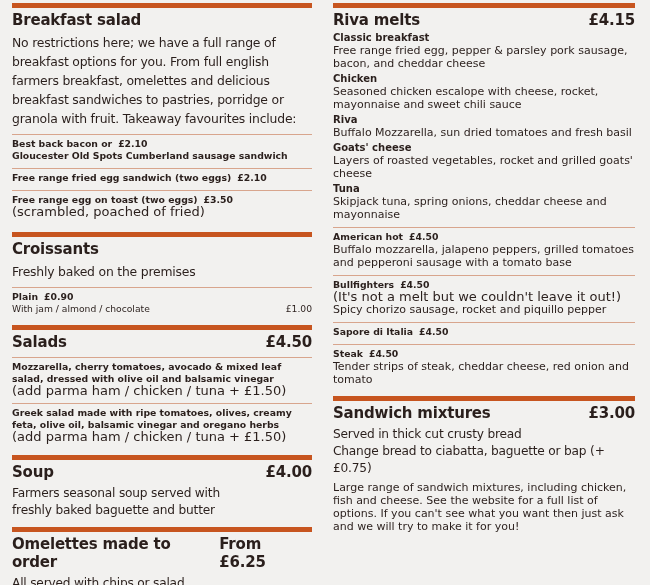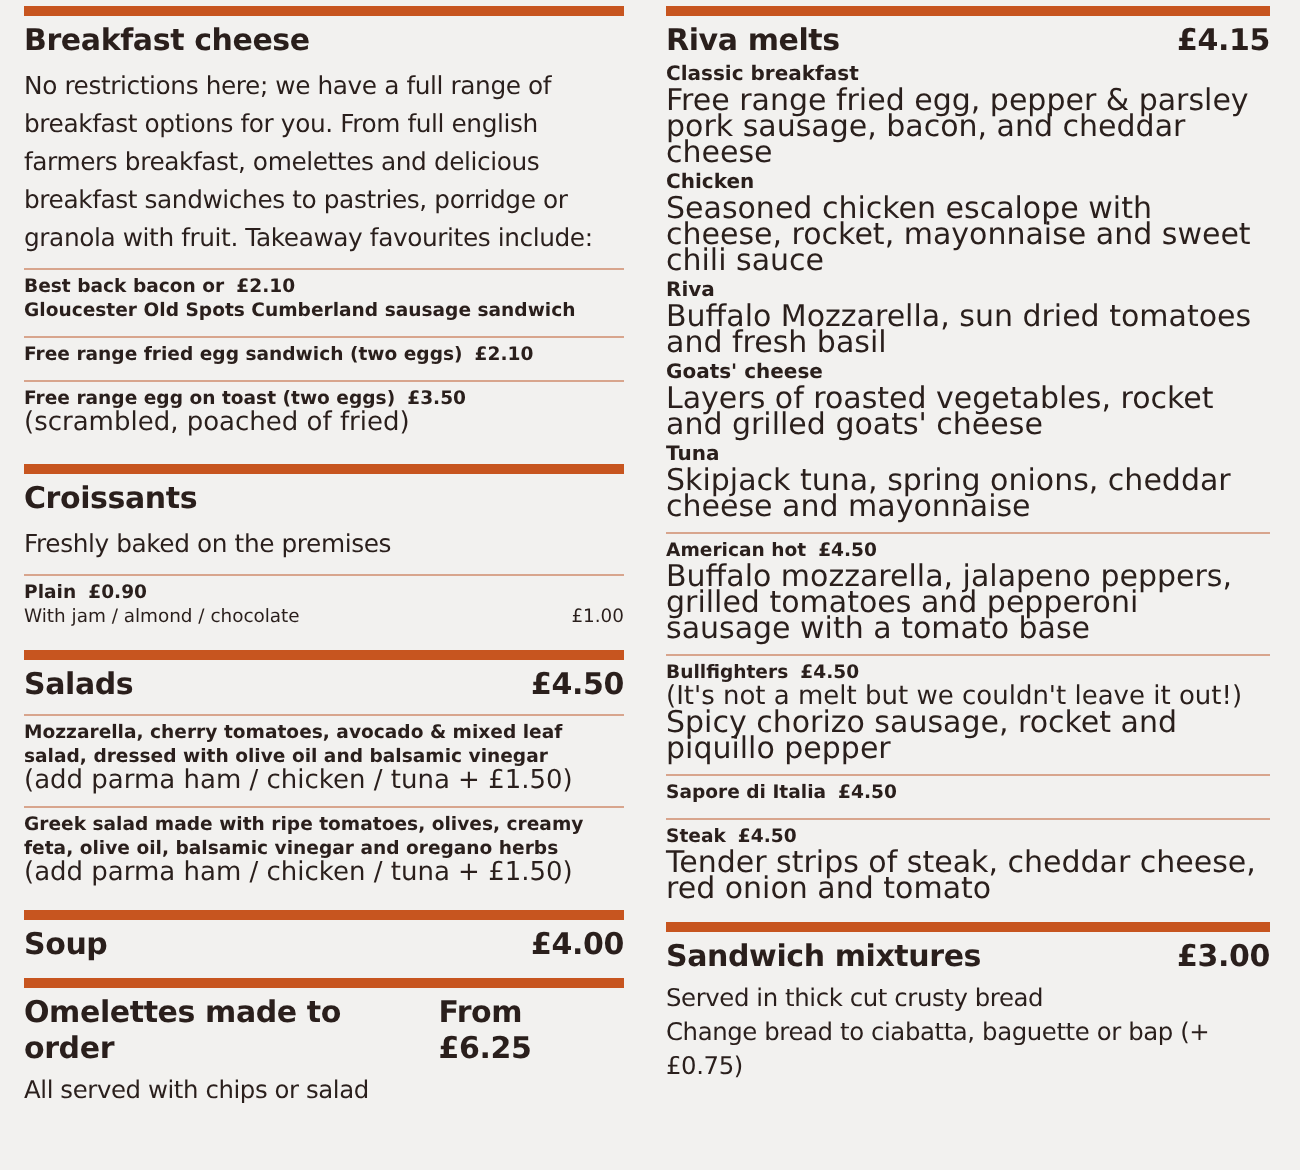--- a/index.html
+++ b/index.html
@@ -17,31 +17,31 @@
   .sec-head { display:flex; justify-content:space-between; align-items:baseline;
     font-weight:bold; font-size:15px; letter-spacing:-0.2px; margin-top:3px; }
   .sec-head .price { font-size:15px; }
   .intro { font-size:12.4px; line-height:19px; margin-top:4px; letter-spacing:-0.2px; }
   .thin { height:1px; background:#d8a58d; margin-top:6px; }
   .row { display:flex; justify-content:flex-start; font-size:9.3px; font-weight:bold; line-height:12px; margin-top:3px; }
   .row .p { white-space:nowrap; padding-left:6px; }
   .sub { font-size:13px; line-height:12px; }
   .subr { display:flex; justify-content:space-between; font-size:9.2px; line-height:12px; }
   .item-title { font-size:10px; font-weight:bold; line-height:12px; margin-top:3px; }
-  .item-desc { font-size:15px; line-height:13px; }
+  .item-desc { font-size:11px; line-height:13px; }
   .lg { font-size:12.2px; line-height:17px; letter-spacing:-0.2px; }
 </style>
 </head>
 <body>
 
 <div class="col col-left">
   <section>
     <div class="bar"></div>
     <div class="sec-head">
-        <span>Breakfast cheese</span>
+        <span>Breakfast salad</span>
       </div>
     <div class="intro">No restrictions here; we have a full range of breakfast options for you. From full english farmers breakfast, omelettes and delicious breakfast sandwiches to pastries, porridge or granola with fruit. Takeaway favourites include:</div>
     <div class="thin"></div>
     <div class="row">
         <span>Best back bacon or</span>
         <span class="p">£2.10</span>
       </div>
     <div class="row" style="margin-top:0">
         <span>Gloucester Old Spots Cumberland sausage sandwich</span>
       </div>
@@ -92,20 +92,21 @@
       </div>
     <div class="sub">(add parma ham / chicken / tuna + £1.50)</div>
   </section>
 
   <section style="margin-top:12px">
     <div class="bar"></div>
     <div class="sec-head">
         <span>Soup</span>
         <span class="price">£4.00</span>
       </div>
+    <div class="lg" style="margin-top:4px;width:220px">Farmers seasonal soup served with freshly baked baguette and butter</div>
   </section>
 
   <section style="margin-top:8px">
     <div class="bar"></div>
     <div class="sec-head">
         <span>Omelettes made to order</span>
         <span class="price">From £6.25</span>
       </div>
     <div class="lg" style="margin-top:4px">All served with chips or salad</div>
   </section>
@@ -156,14 +157,15 @@
   </section>
 
   <section style="margin-top:10px">
     <div class="bar"></div>
     <div class="sec-head">
         <span>Sandwich mixtures</span>
         <span class="price">£3.00</span>
       </div>
     <div class="lg" style="margin-top:4px">Served in thick cut crusty bread</div>
     <div class="lg">Change bread to ciabatta, baguette or bap (+£0.75)</div>
+    <div class="item-desc" style="margin-top:4px">Large range of sandwich mixtures, including chicken, fish and cheese. See the website for a full list of options. If you can't see what you want then just ask and we will try to make it for you!</div>
   </section>
 </div>
 
 </body></html>

